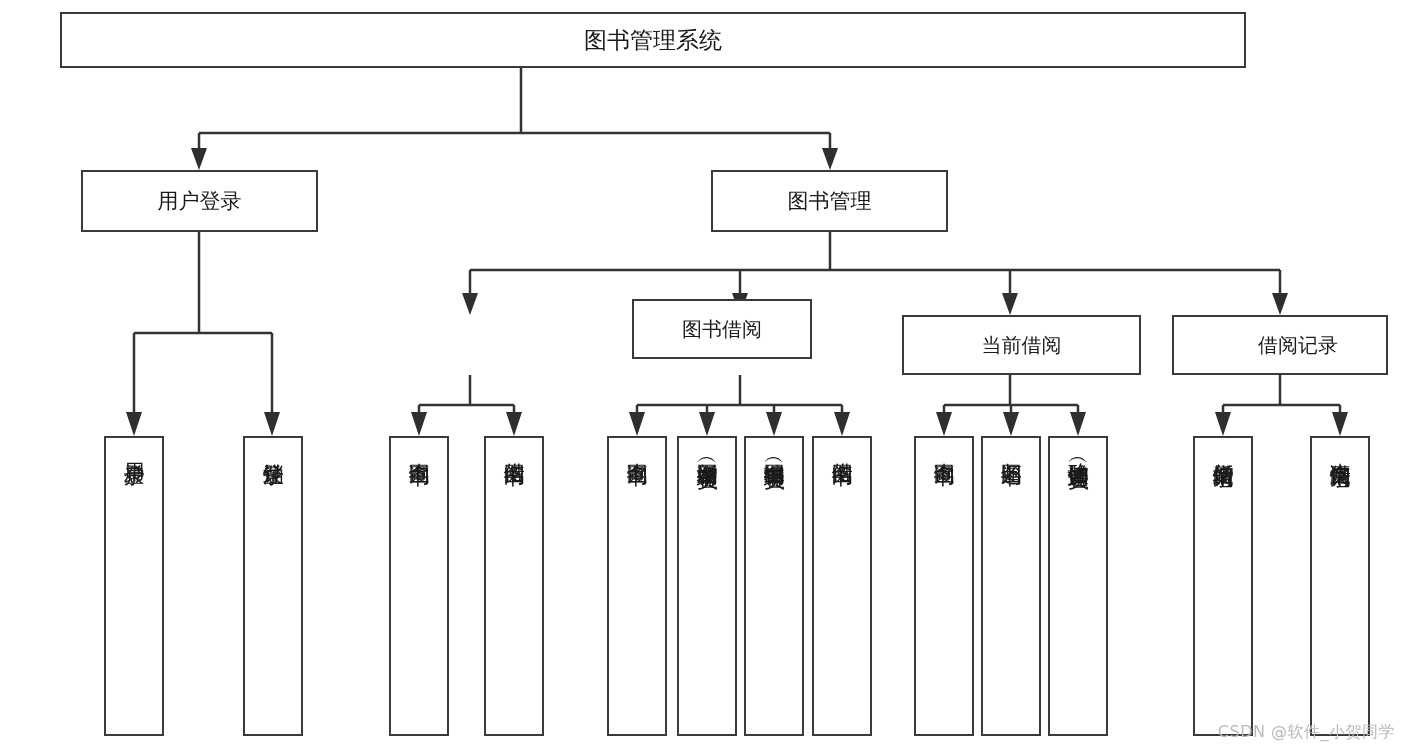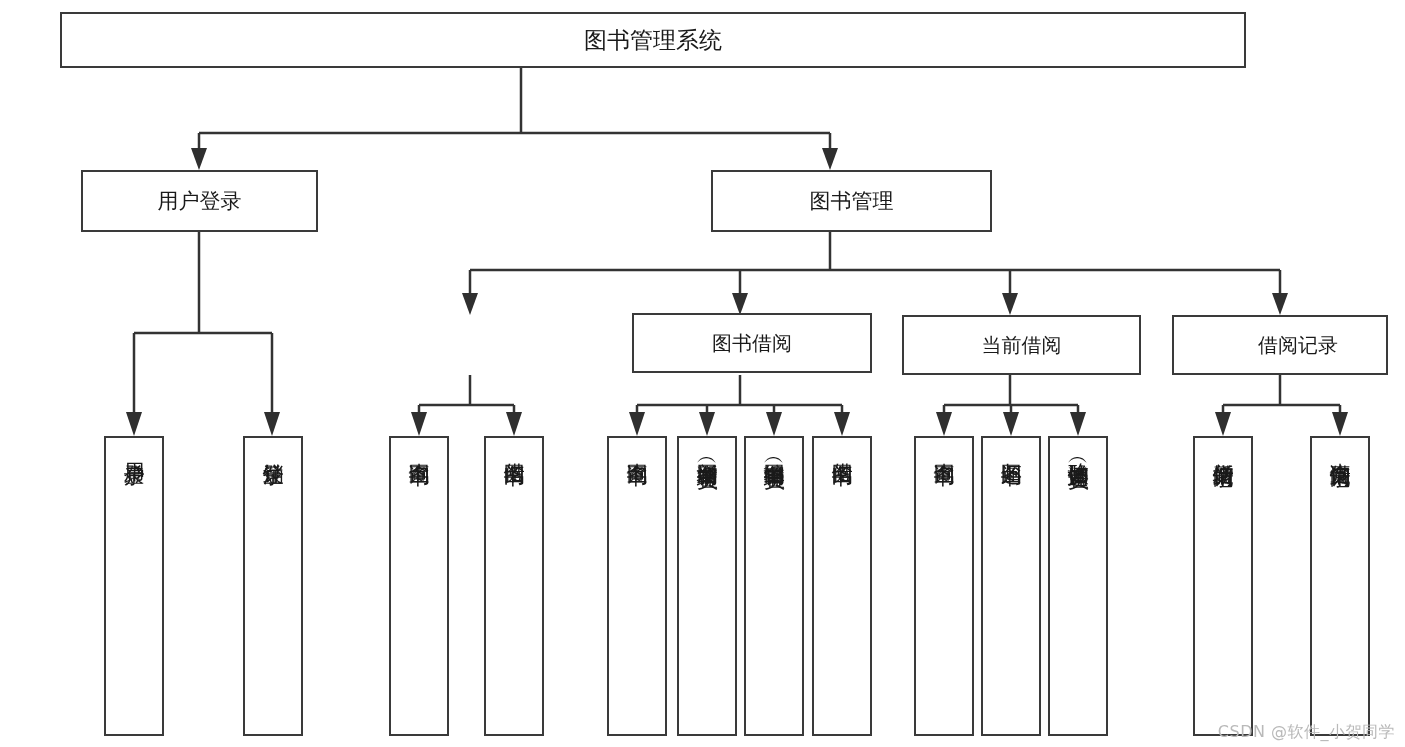--- a/index.html
+++ b/index.html
@@ -142,23 +142,23 @@
       <polygon points="1078,436 1070,412 1086,412"></polygon>
 
       <polygon points="1223,436 1215,412 1231,412"></polygon>
       <polygon points="1340,436 1332,412 1348,412"></polygon>
     </g>
   </svg>
 
   <div class="node root" style="left:20px; top:12px; width:1186px; height:56px;margin-left:40px;">图书管理系统</div>
 
   <div class="node lvl2" style="left:81px; top:170px; width:237px; height:62px;">用户登录</div>
-  <div class="node lvl2" style="left:711px; top:170px; width:281px; height:62px;">图书管理</div>
-
-  <div class="node lvl3" style="left:632px; top:313px; width:240px; height:60px;">图书借阅</div>
+  <div class="node lvl2" style="left:711px; top:170px; width:237px; height:62px;">图书管理</div>
+
+  <div class="node lvl3" style="left:632px; top:299px; width:180px; height:60px;">图书借阅</div>
   <div class="node lvl3" style="left:902px; top:315px; width:239px; height:60px;">当前借阅</div>
   <div class="node lvl3" style="left:1172px; top:315px; width:216px; height:60px;padding-left:36px;">借阅记录</div>
 
   <div class="node leaf" style="left:104px; top:436px; width:60px; height:300px;">
     <span class="vtext">用户登录</span>
   </div>
   <div class="node leaf" style="left:243px; top:436px; width:60px; height:300px;">
     <span class="vtext">注销登录</span>
   </div>
 

